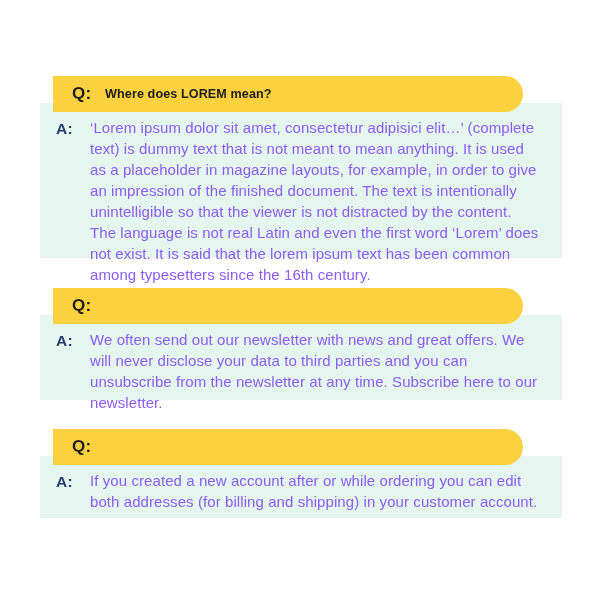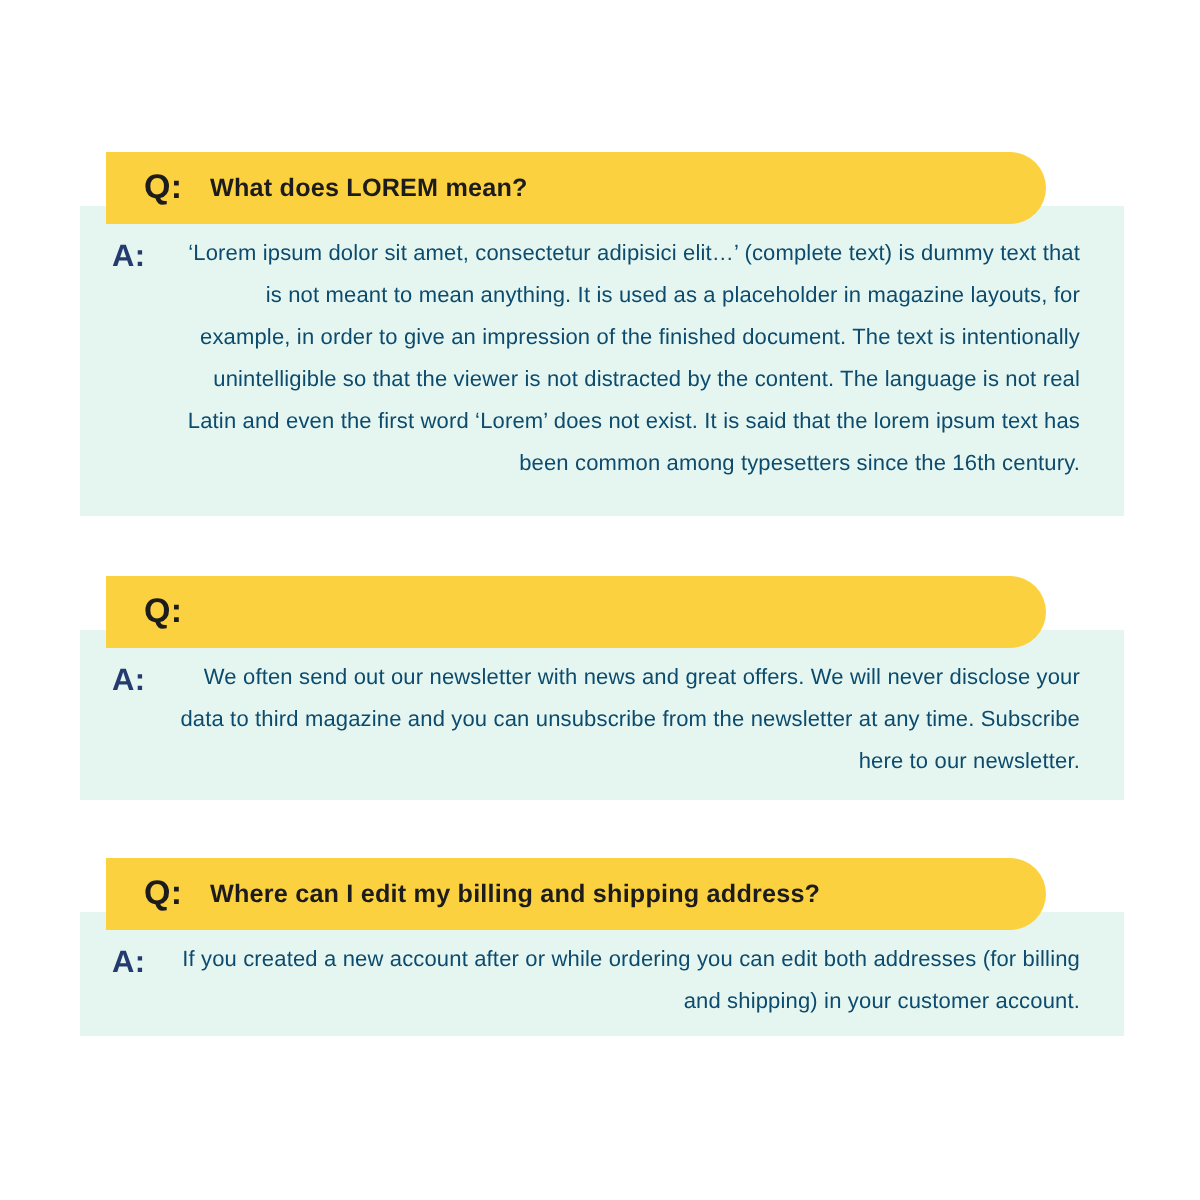--- a/index.html
+++ b/index.html
@@ -51,25 +51,25 @@
     color: #253a6e;
     font-size: 15.5px;
     font-weight: bold;
     line-height: 21px;
     letter-spacing: 0.2px;
     padding-top: 1px;
   }
 
   .answer-text {
     flex: 1 1 auto;
-    color: #0c4a6e;
-    font-size: 11px;
+    color: #8b5cf6;
+    font-size: 15px;
     line-height: 21px;
     letter-spacing: 0.08px;
-    text-align: right;
+    text-align: left;
   }
 
   
   .question-bar {
     position: absolute;
     left: 53px;
     width: 470px;
     height: 36px;
     background: #fcd13f;
     border-radius: 0 18px 18px 0;
@@ -115,42 +115,41 @@
 
   <div class="faq-item" id="faq-item-0">
     <div class="answer-panel">
       <div class="answer-row">
         <span class="answer-label">A:</span>
         <span class="answer-text">‘Lorem ipsum dolor sit amet, consectetur adipisici elit…’ (complete text) is dummy text that is not meant to mean anything. It is used as a placeholder in magazine layouts, for example, in order to give an impression of the finished document. The text is intentionally unintelligible so that the viewer is not distracted by the content. The language is not real Latin and even the first word ‘Lorem’ does not exist. It is said that the lorem ipsum text has been common among typesetters since the 16th century.</span>
       </div>
     </div>
     <div class="question-bar">
       <span class="question-label">Q:</span>
-      <span class="question-text">What does LOREM mean?</span>
+      <span class="question-text">Where does LOREM mean?</span>
     </div>
   </div>
 
   <div class="faq-item" id="faq-item-1">
     <div class="answer-panel">
       <div class="answer-row">
         <span class="answer-label">A:</span>
-        <span class="answer-text">We often send out our newsletter with news and great offers. We will never disclose your data to third magazine and you can unsubscribe from the newsletter at any time. Subscribe here to our newsletter.</span>
+        <span class="answer-text">We often send out our newsletter with news and great offers. We will never disclose your data to third parties and you can unsubscribe from the newsletter at any time. Subscribe here to our newsletter.</span>
       </div>
     </div>
     <div class="question-bar">
       <span class="question-label">Q:</span>
     </div>
   </div>
 
   <div class="faq-item" id="faq-item-2">
     <div class="answer-panel">
       <div class="answer-row">
         <span class="answer-label">A:</span>
         <span class="answer-text">If you created a new account after or while ordering you can edit both addresses (for billing and shipping) in your customer account.</span>
       </div>
     </div>
     <div class="question-bar">
       <span class="question-label">Q:</span>
-      <span class="question-text">Where can I edit my billing and shipping address?</span>
     </div>
   </div>
 
 </div>
 
 </body></html>

